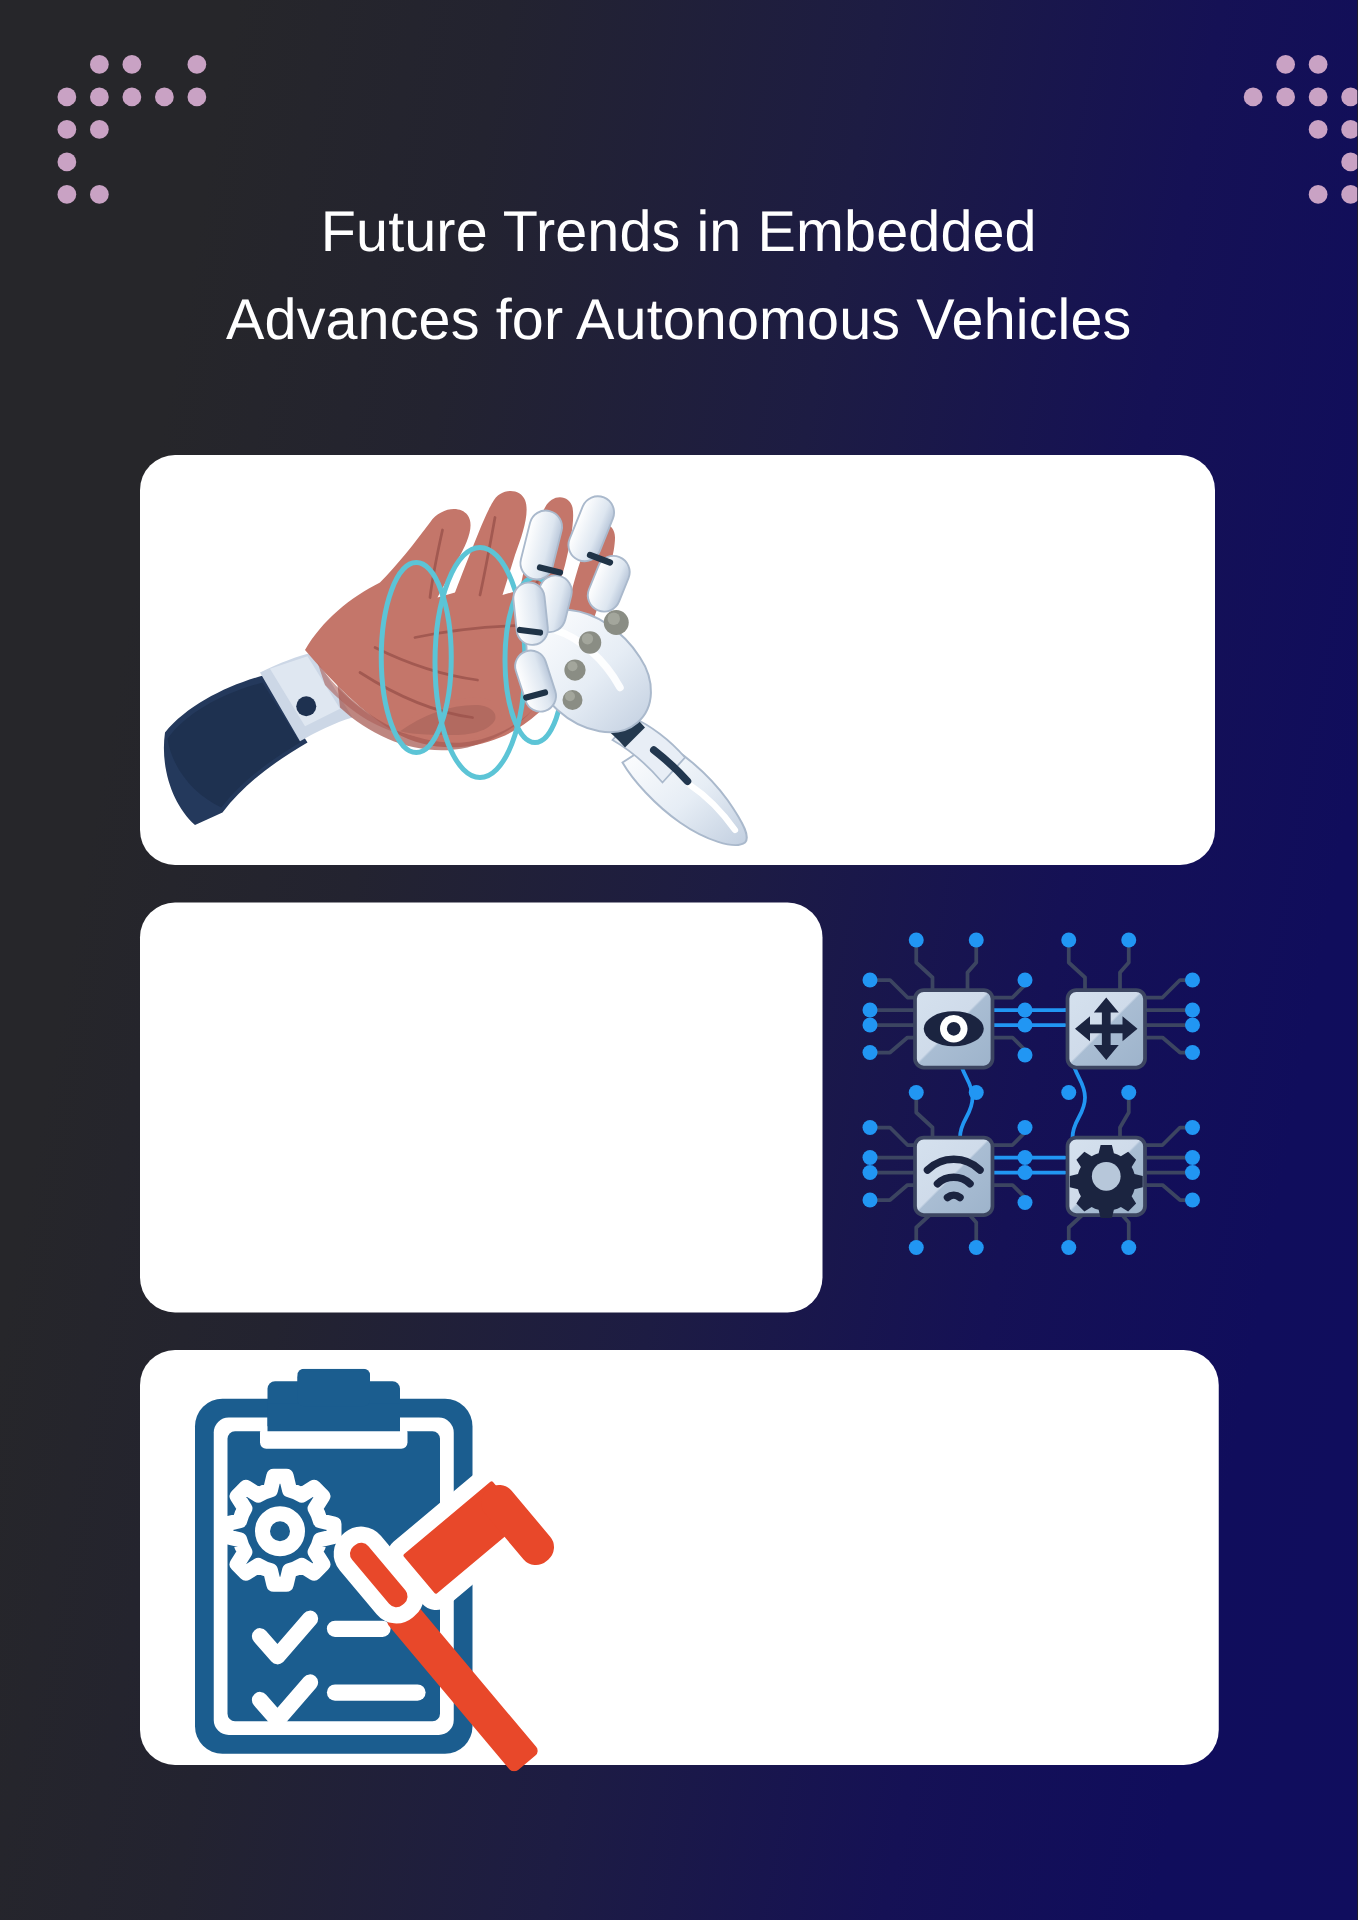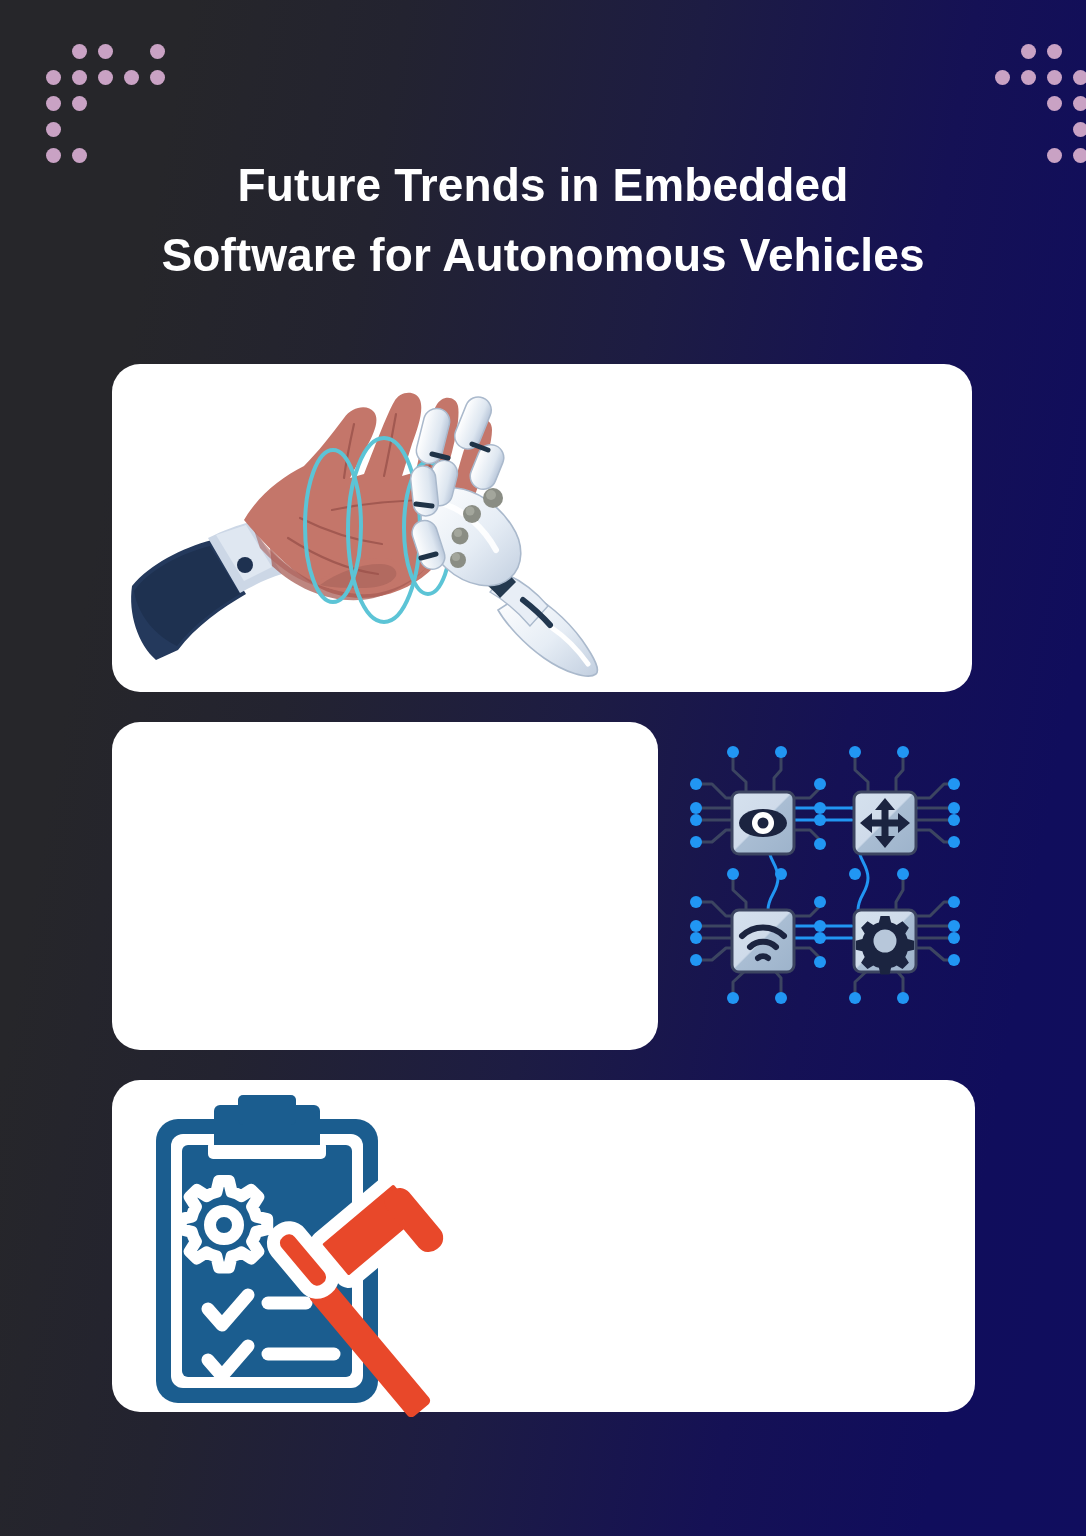--- a/index.html
+++ b/index.html
@@ -44,21 +44,21 @@
   
   #title {
     position: absolute;
     left: 0;
     top: 120px;
     width: 1086px;
     text-align: center;
     color: #ffffff;
     font-size: 46px;
     line-height: 1.52;
-    font-weight: 700;
+    font-weight: 400;
     letter-spacing: 0.1px;
     z-index: 4;
   }
   #title .tline { display: block; white-space: nowrap; }
 
   
   .card {
     position: absolute;
     background: #ffffff;
     border-radius: 28px;
@@ -134,21 +134,21 @@
     <i style="left:78px;  top:26px;"></i>
     <i style="left:52px;  top:52px;"></i>
     <i style="left:78px;  top:52px;"></i>
     <i style="left:78px;  top:78px;"></i>
     <i style="left:52px;  top:104px;"></i>
     <i style="left:78px;  top:104px;"></i>
   </div>
 
   <h1 id="title">
     <span class="tline">Future Trends in Embedded</span>
-    <span class="tline">Software for Autonomous Vehicles</span>
+    <span class="tline">Advances for Autonomous Vehicles</span>
   </h1>
 
   <div class="card" id="card-1"></div>
 
   <div class="art" id="art-hands">
     <svg viewBox="0 0 500 300" width="500" height="300">
       <defs>
         <linearGradient id="robBody" x1="0" y1="0" x2="1" y2="1">
           <stop offset="0%" stop-color="#ffffff"></stop>
           <stop offset="55%" stop-color="#e6edf5"></stop>

